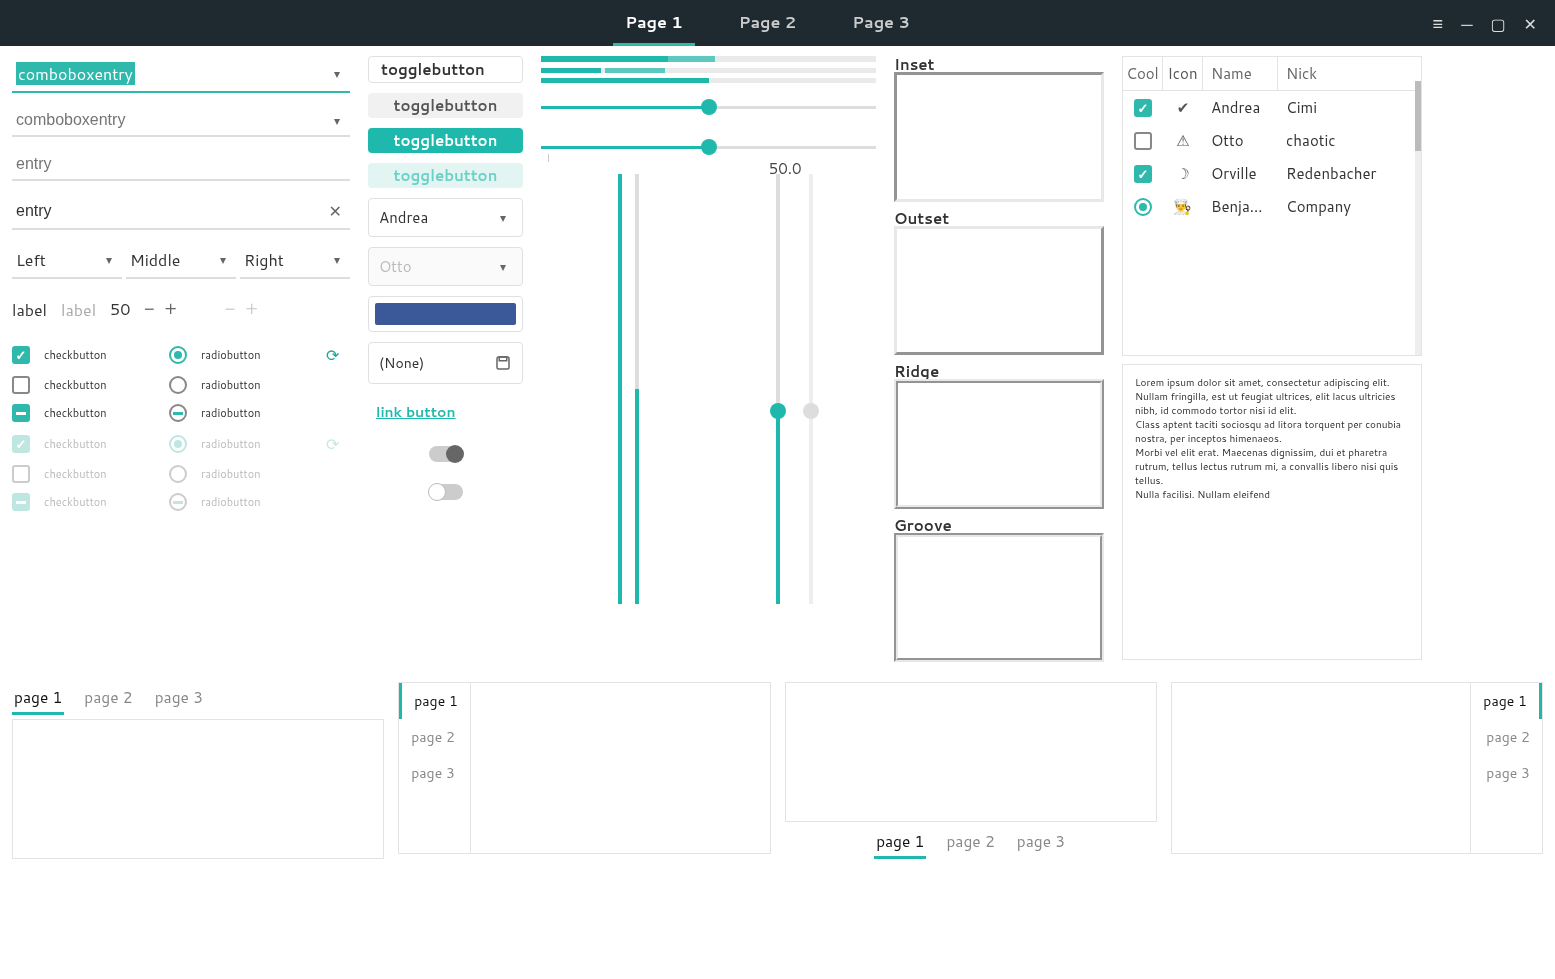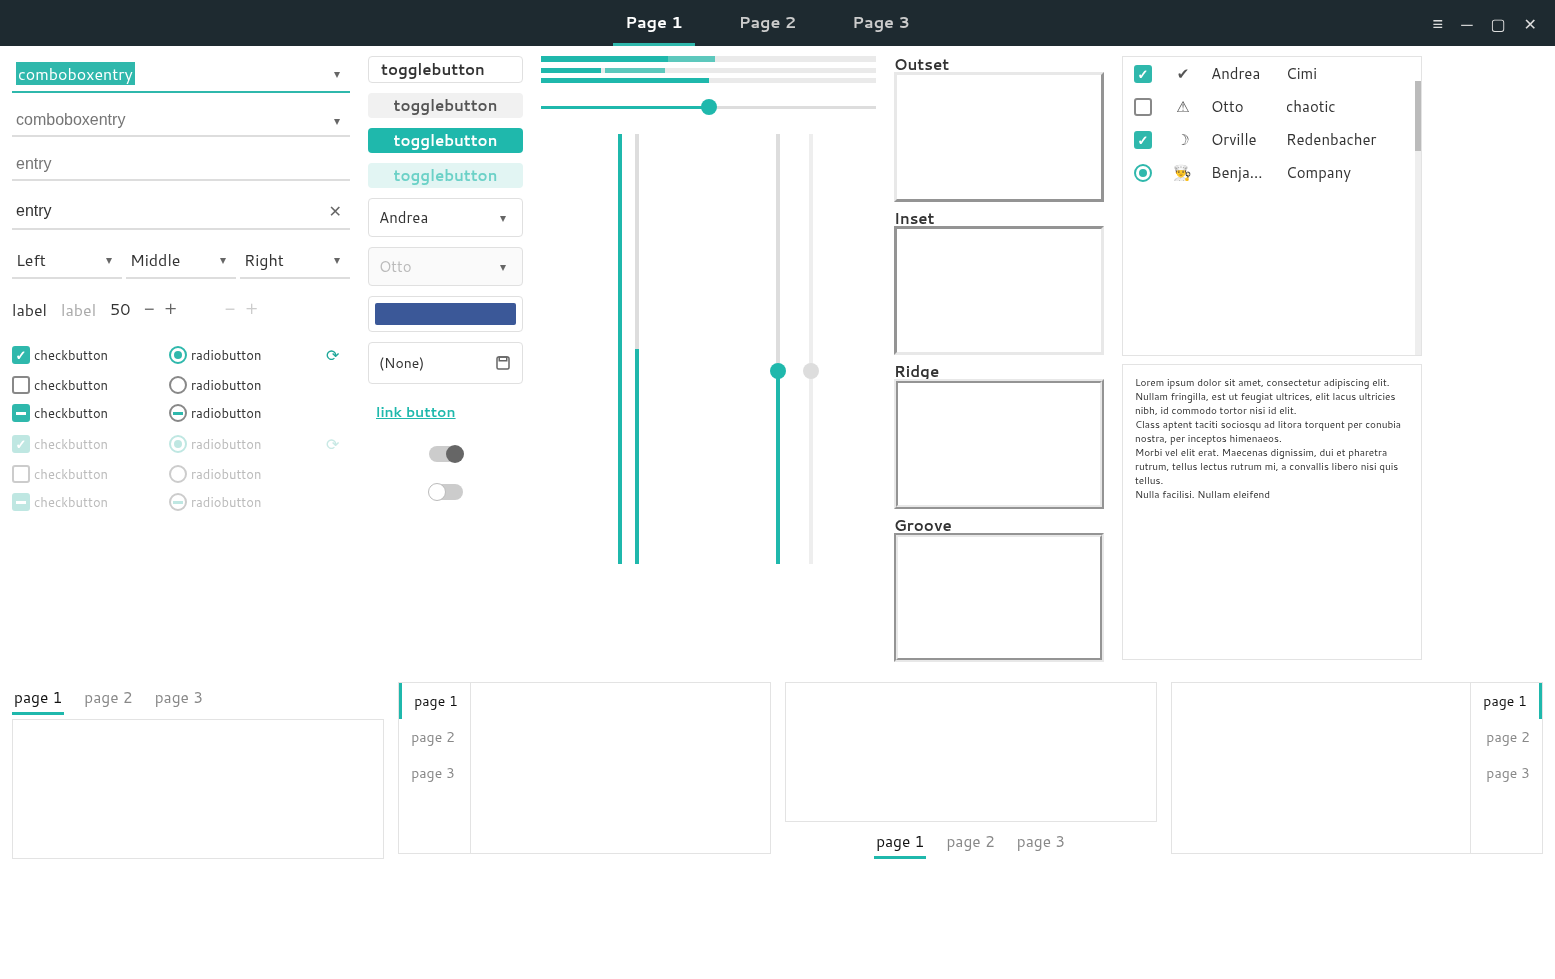--- a/index.html
+++ b/index.html
@@ -71,21 +71,21 @@
   .triple .combo { flex:1; border-bottom-color:#ddd;}
 
   .label-row { display:flex; align-items:flex-end; gap: 14px; font-size:16px; padding: 4px 0;}
   .label-muted { color:#aaa; }
   .spin { display:flex; align-items:center; gap: 10px; }
   .spin .val { min-width: 24px; }
   .spin .btn { color:#666; cursor:pointer; font-size:18px; user-select:none; }
   .spin.disabled .btn, .spin.disabled .val { color:#ccc; }
 
   .check-grid { display:grid; grid-template-columns: 1fr 1fr 24px; row-gap: 10px; align-items:center; padding-top:6px;}
-  .check, .radio { display:flex; align-items:center; gap: 4px; font-size:13px;}
+  .check, .radio { display:flex; align-items:center; gap: 14px; font-size:11px;}
   .check.disabled, .radio.disabled { color:#bbb; }
   .cbox { width:18px; height:18px; border:2px solid #888; border-radius:3px; display:flex; align-items:center; justify-content:center; color:#fff;}
   .cbox.checked { background:#2fb8ac; border-color:#2fb8ac; }
   .cbox.checked::after { content:"✓"; font-size:13px; font-weight:bold; }
   .cbox.indet { background:#2fb8ac; border-color:#2fb8ac; }
   .cbox.indet::after { content:""; width:10px; height:3px; background:#fff; }
   .cbox.disabled { border-color:#ccc; }
   .cbox.disabled.checked, .cbox.disabled.indet { background:#bfe7e2; border-color:#bfe7e2;}
   .rcircle { width:18px; height:18px; border:2px solid #888; border-radius:50%; display:flex; align-items:center; justify-content:center;}
   .rcircle.checked { border-color:#2fb8ac; }
@@ -368,57 +368,70 @@
       <div class="seg" style="left:19%; width:18%; background:#5dc8bd;"></div>
     </div>
     <div class="track-bar">
       <div class="seg" style="left:0; width:50%;"></div>
     </div>
     <div class="hslider">
       <div class="rail"></div>
         <div class="railfill" style="width:50%;"></div>
       <div class="thumb" style="left:calc(50% - 8px);"></div>
     </div>
+    <div class="hslider">
+      <div class="rail"></div>
+        <div class="railfill" style="width:50%;"></div>
+      <div class="thumb" style="left:calc(50% - 8px);"></div>
+      <div style="position:absolute; left:2%; top:18px; bottom:-2px; width:1px; background:#ccc;"></div>
+      <span class="scale-val" style="left:68%; top:22px;">50.0</span>
+    </div>
     <div class="vslider-area">
       <div class="vslider" style="left:23%;">
           <div class="fill" style="height:100%;"></div>
         </div>
       <div class="vslider" style="left:28%;">
           <div class="fill" style="height:50%;"></div>
         </div>
       <div class="vslider" style="left:70%;">
           <div class="fill" style="height:45%;"></div>
         </div>
       <div class="vslider" style="left:80%; background:#eee;"></div>
       <div class="vthumb teal" style="left:calc(70% - 6px); top:calc(55% - 8px);"></div>
       <div class="vthumb grey" style="left:calc(80% - 6px); top:calc(55% - 8px);"></div>
     </div>
   </div>
 
   <div class="col col4">
     <div class="framebox">
+        <span class="framelbl">Inset</span>
+        <div class="frameinner inset"></div>
+      </div>
+    <div class="framebox">
         <span class="framelbl">Outset</span>
         <div class="frameinner outset"></div>
-      </div>
-    <div class="framebox">
-        <span class="framelbl">Inset</span>
-        <div class="frameinner inset"></div>
       </div>
     <div class="framebox">
         <span class="framelbl">Ridge</span>
         <div class="frameinner ridge"></div>
       </div>
     <div class="framebox">
         <span class="framelbl">Groove</span>
         <div class="frameinner groove"></div>
       </div>
   </div>
 
   <div class="col col5">
     <div class="treeview">
+      <div class="tv-head">
+        <div class="tv-c1">Cool</div>
+        <div class="tv-c2">Icon</div>
+        <div class="tv-c3">Name</div>
+        <div class="tv-c4">Nick</div>
+      </div>
       <div id="tv-body">
           <div class="tv-row">
             <div class="tv-c1">
               <span class="cbox checked"></span>
             </div>
             <div class="tv-c2">✔</div>
             <div class="tv-c3">Andrea</div>
             <div class="tv-c4">Cimi</div>
           </div>
           <div class="tv-row">

